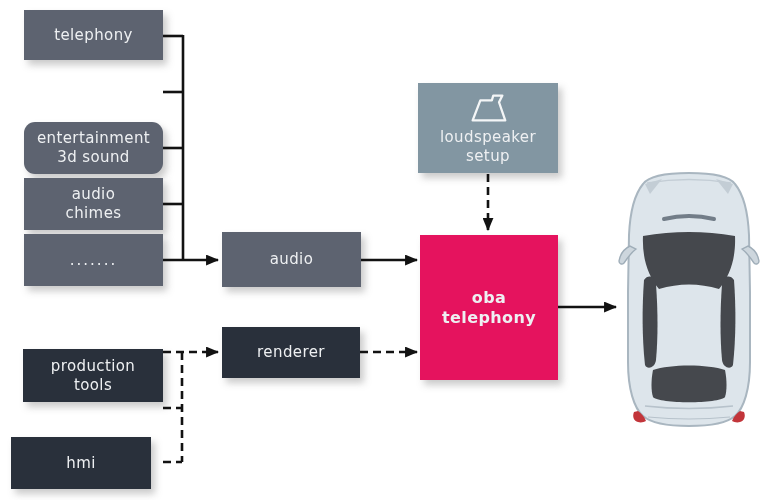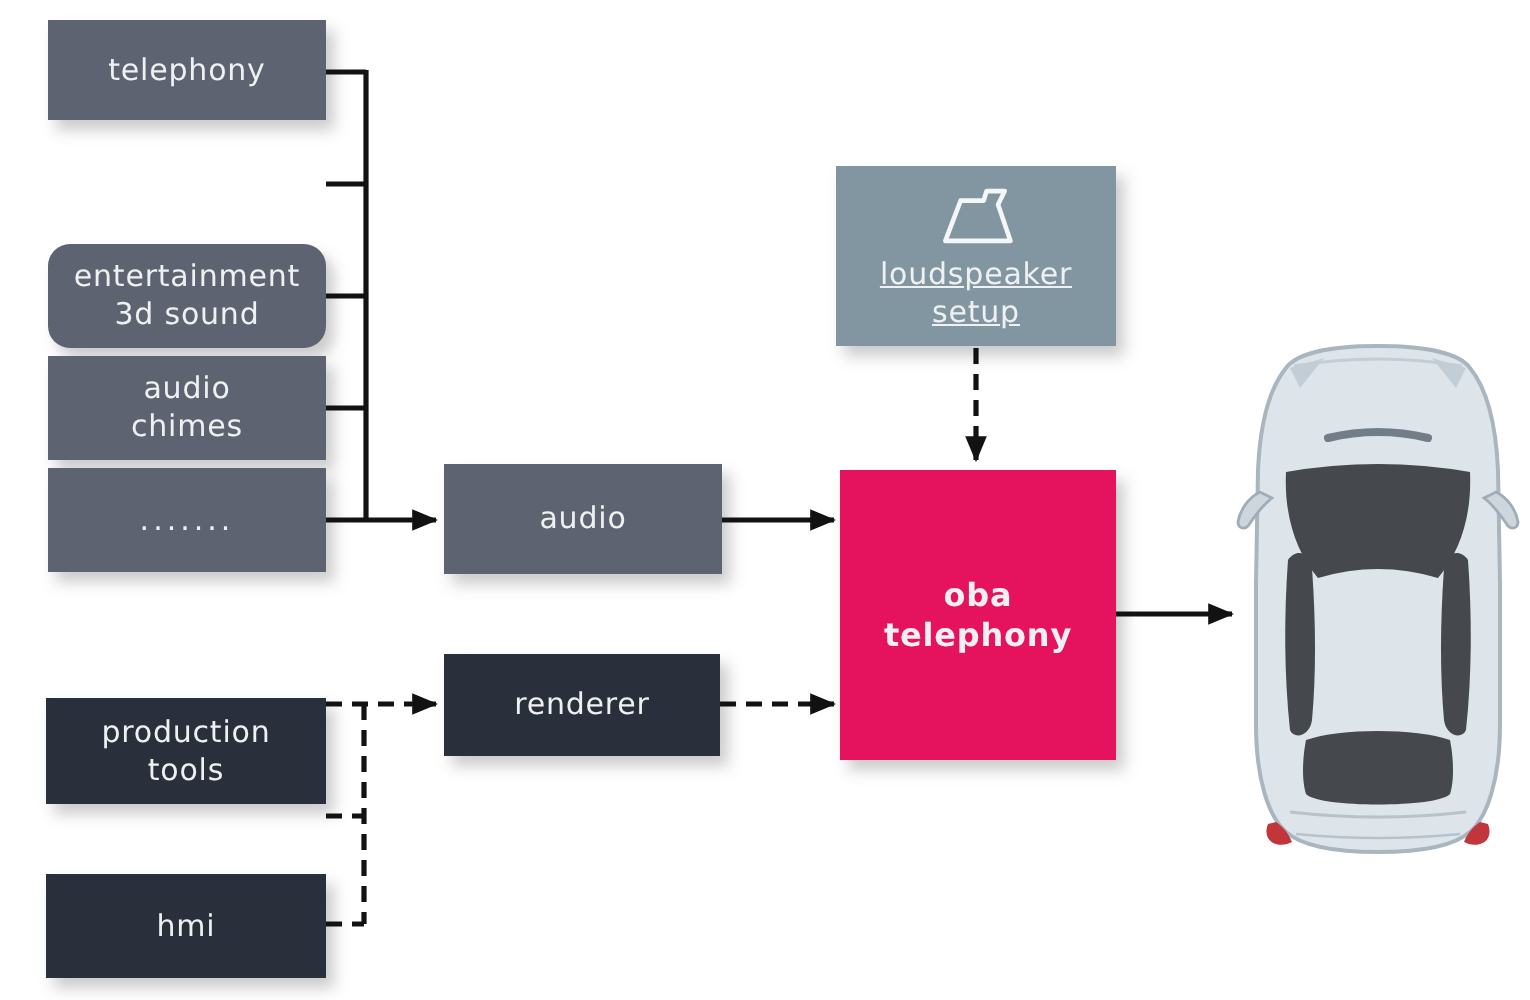--- a/index.html
+++ b/index.html
@@ -21,28 +21,28 @@
   
   .t0{left:24px;top:10px;width:139px;height:50px;}
   .t1{left:24px;top:66px;width:139px;height:52px;}
   .t2{left:24px;top:122px;width:139px;height:52px;border-radius:11px;}
   .t3{left:24px;top:178px;width:139px;height:52px;}
   .t4{left:24px;top:234px;width:139px;height:52px;letter-spacing:2px;}
 
   
   .m0{left:23px;top:325px;width:140px;height:53px;margin-top:24px;}
   .m1{left:23px;top:381px;width:140px;height:53px;}
-  .m2{left:23px;top:437px;width:140px;height:52px;}
+  .m2{left:11px;top:437px;width:140px;height:52px;}
 
   .audio-bus{left:222px;top:232px;width:139px;height:55px;}
   .metadata-bus{left:222px;top:327px;width:138px;height:51px;}
 
   .loudspeaker{
     left:418px;top:83px;width:140px;height:90px;
-    flex-direction:column;gap:4px;padding-top:2px;box-sizing:border-box;text-decoration:underline;
+    flex-direction:column;gap:4px;padding-top:2px;box-sizing:border-box;
   }
   .loudspeaker svg{display:block;}
 
   .oba{left:420px;top:235px;width:138px;height:145px;font-weight:bold;font-size:16px;}
 
   .overlay{position:absolute;left:0;top:0;width:765px;height:500px;pointer-events:none;}
   .car{position:absolute;left:617px;top:170px;width:144px;height:258px;}
 
   .overlay path.s{stroke:#121212;stroke-width:2.6;fill:none;}
   .overlay path.d{stroke:#121212;stroke-width:2.6;fill:none;stroke-dasharray:8 5;}

